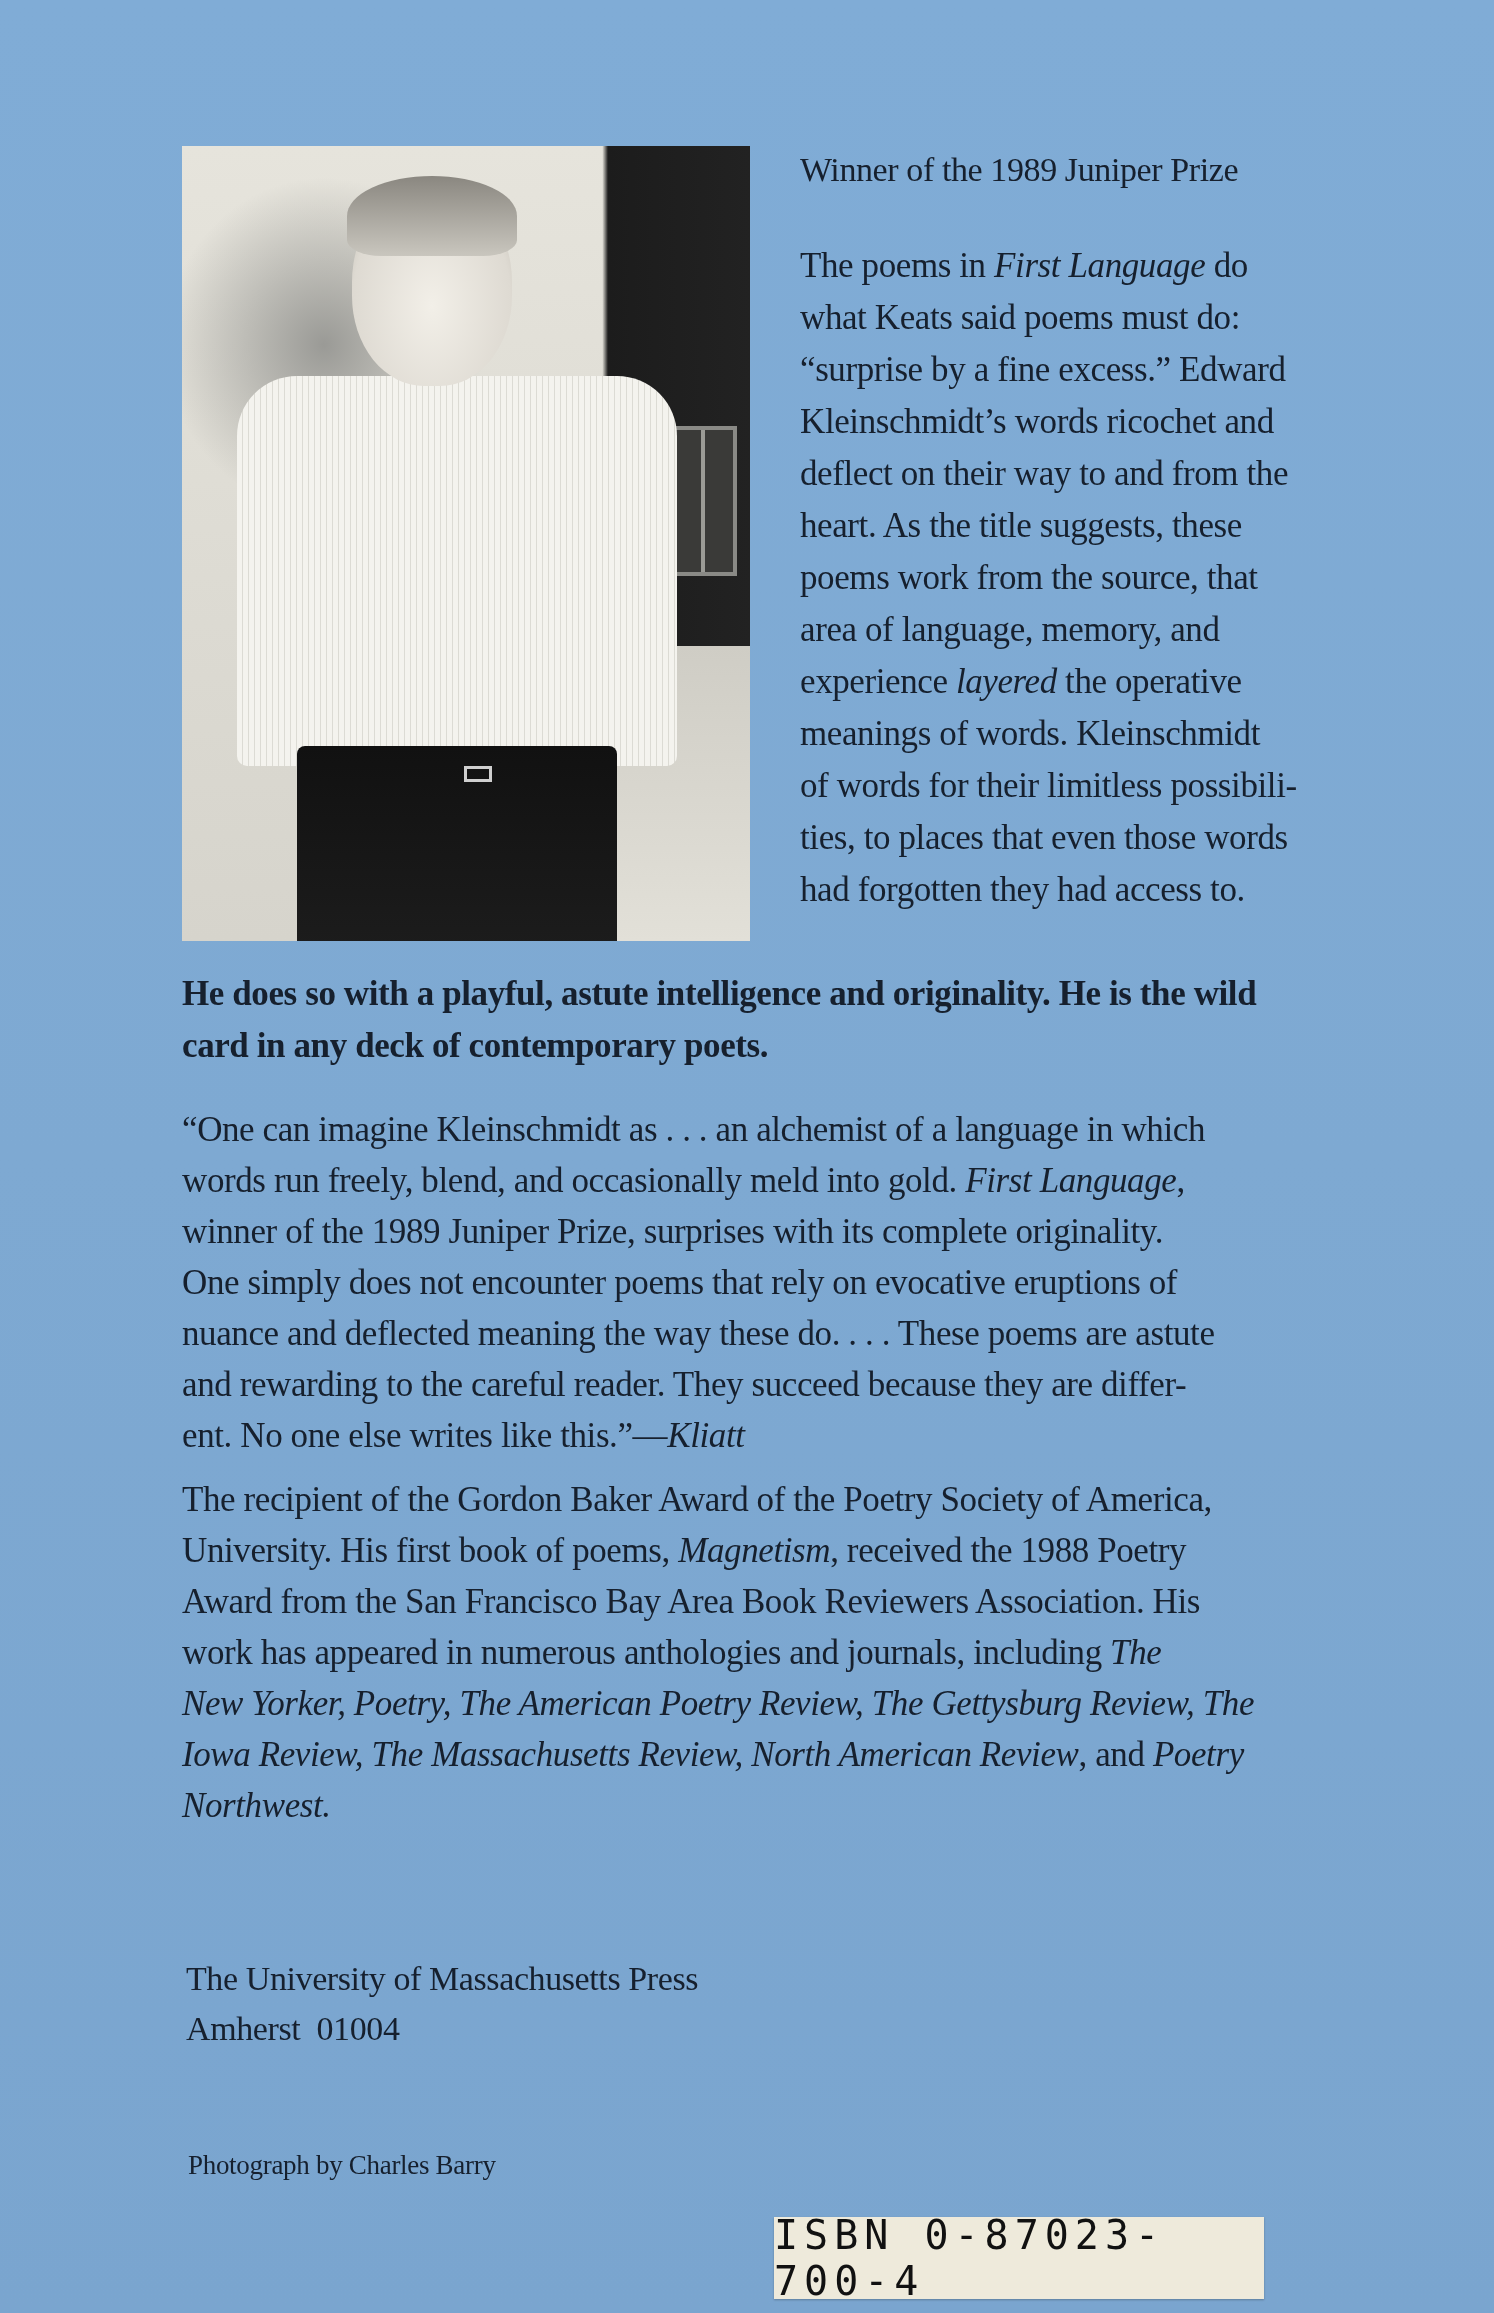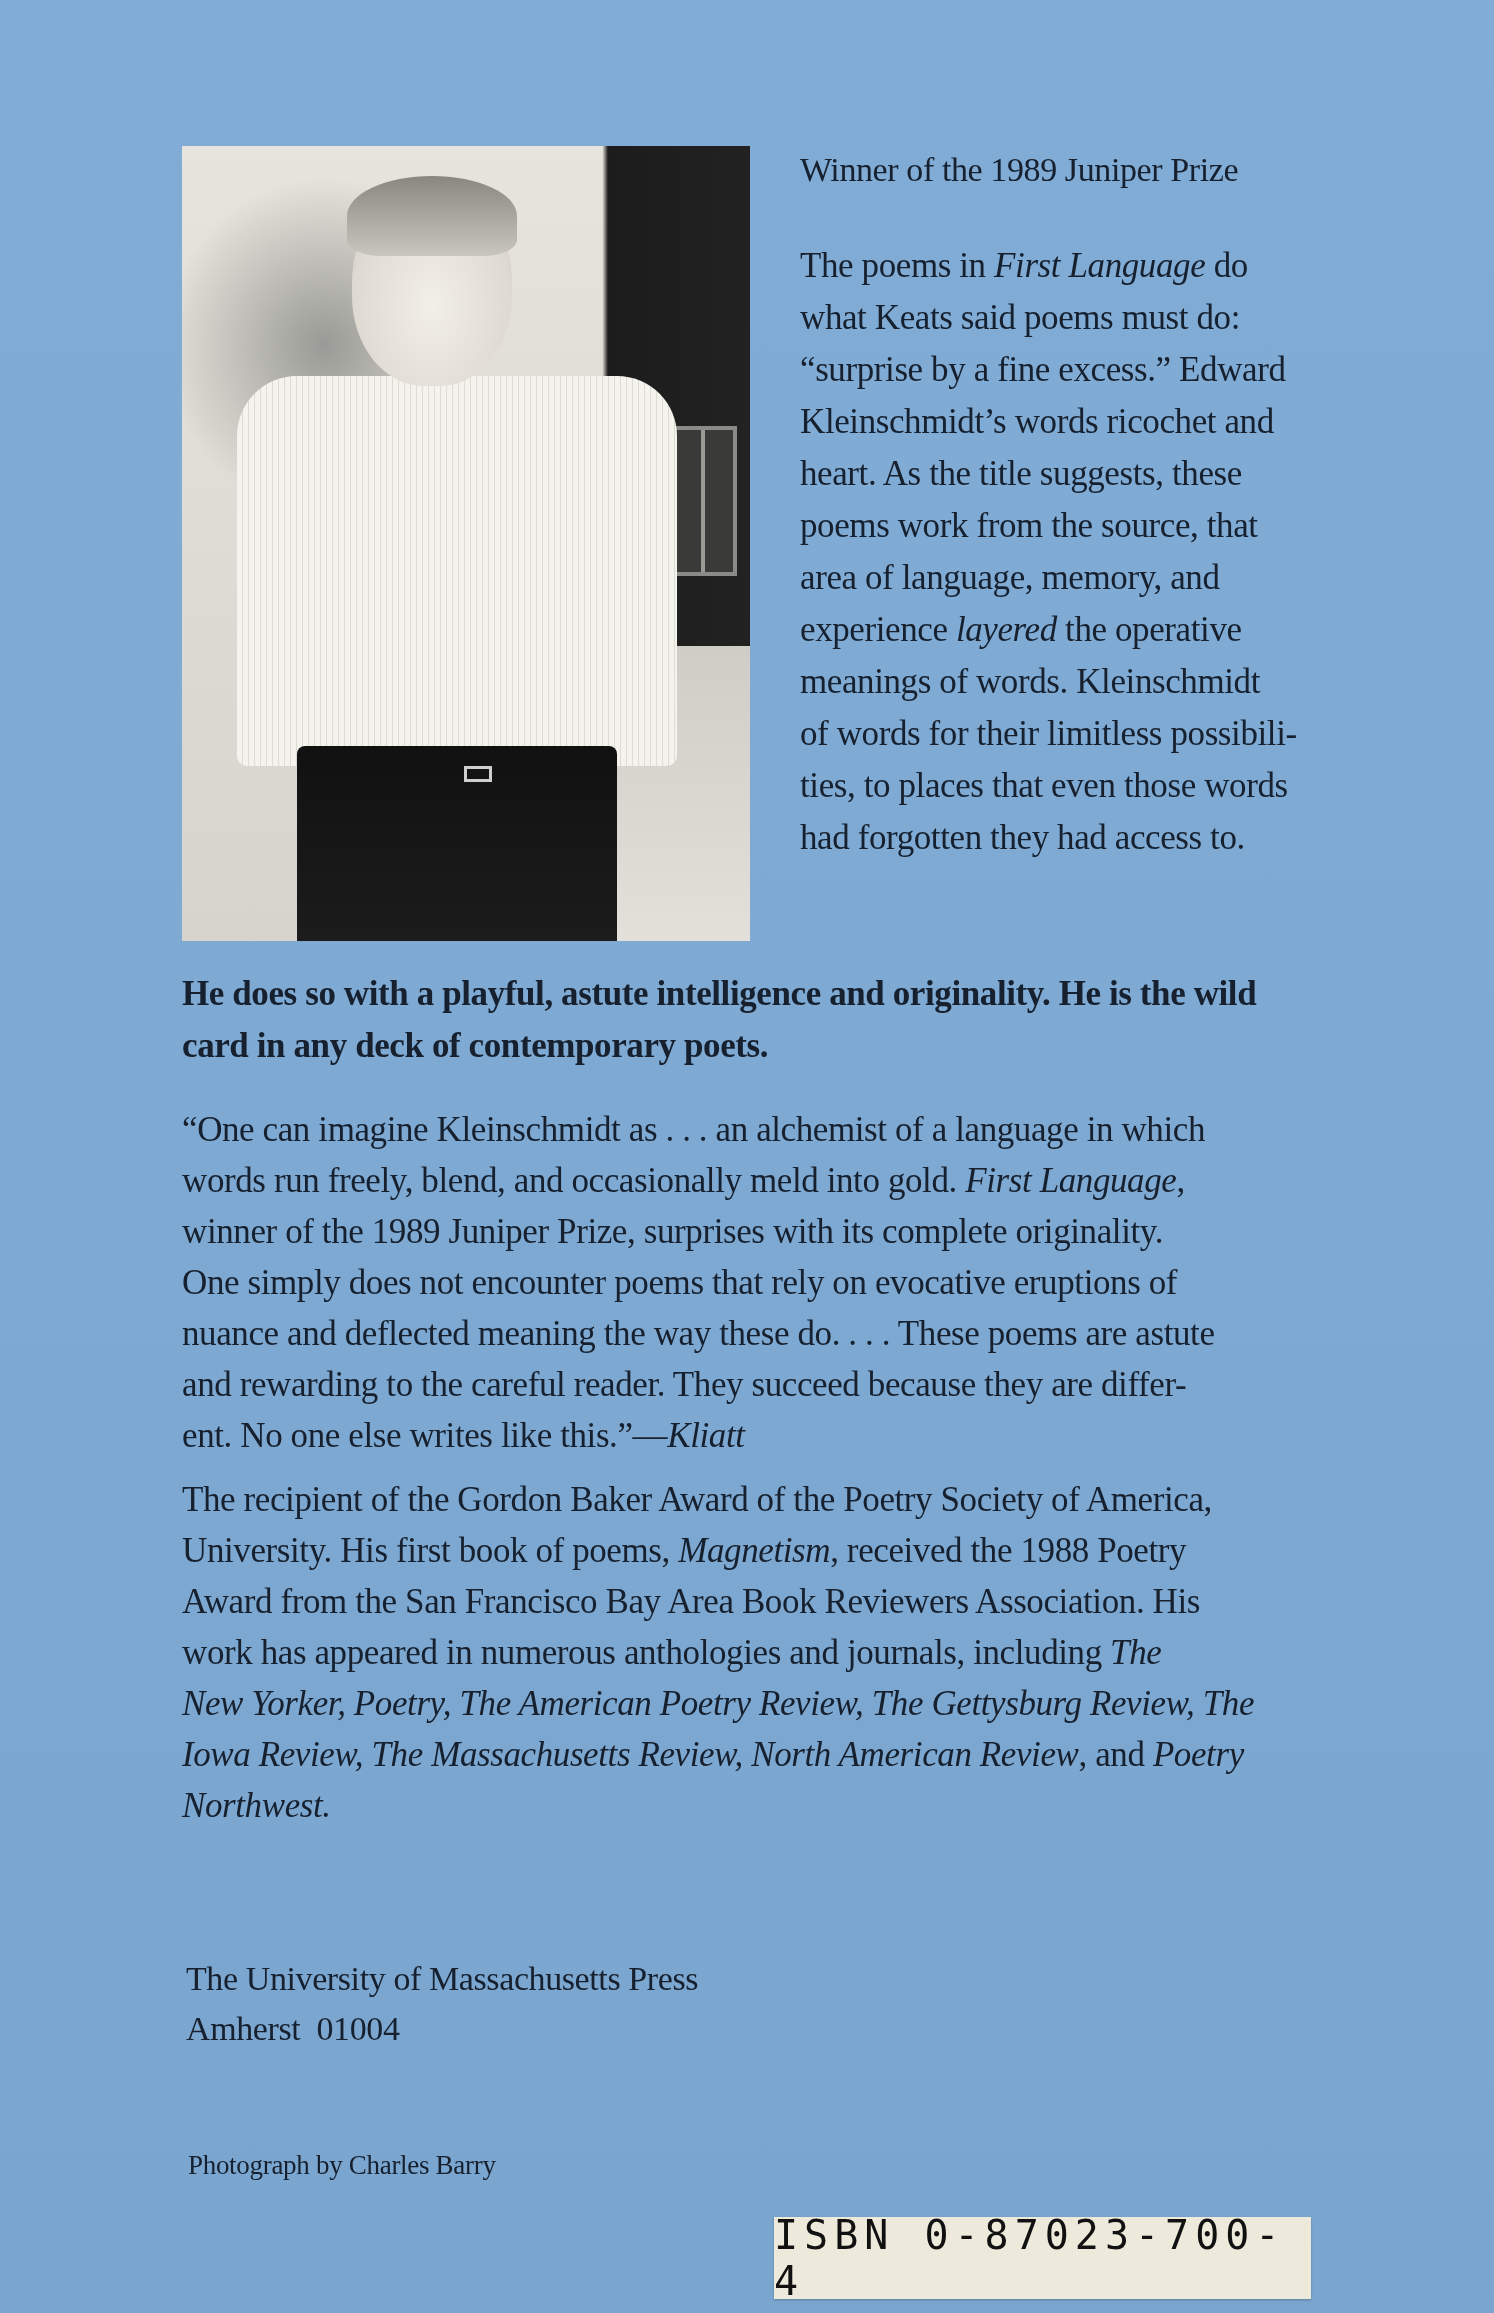--- a/index.html
+++ b/index.html
@@ -54,21 +54,21 @@
   .txt { position: absolute; font-size: 35px; line-height: 52px; letter-spacing: -0.4px; margin-top: 8px; }
   .prize { left: 800px; top: 136px; font-size: 34px; }
   .intro-right { left: 800px; top: 232px; width: 600px; }
   .intro-right .ln, .full .ln { display: block; white-space: nowrap; }
   .intro-full { left: 182px; top: 960px; width: 1220px; font-weight: bold; }
   .quote { left: 182px; top: 1096px; width: 1220px; line-height: 51px; }
   .bio { left: 182px; top: 1466px; width: 1220px; line-height: 51px; }
   .press { left: 186px; top: 1946px; font-size: 34px; line-height: 50px; }
   .credit { position: absolute; left: 188px; top: 2150px; font-size: 27px; letter-spacing: -0.3px; }
   .isbn-box {
-    position: absolute; left: 774px; top: 2217px; width: 537px; height: 82px;
+    position: absolute; left: 774px; top: 2217px; width: 490px; height: 82px;
     background: #eeeadb; box-shadow: 0 1px 2px rgba(0,0,0,0.25);
     display: flex; align-items: center; justify-content: center;
   }
   .isbn-text {
     font-family: "DejaVu Sans Mono", "Liberation Mono", monospace;
     font-size: 40px; letter-spacing: 6px; color: #111;
   }
   i { font-style: italic; }
 </style>
 </head>
@@ -84,20 +84,21 @@
   <div class="hair"></div>
 </div>
 
 <div class="txt prize">Winner of the 1989 Juniper Prize</div>
 
 <div class="txt intro-right" id="intro-right">
     <span class="ln">The poems in <i>First Language</i> do</span>
     <span class="ln">what Keats said poems must do:</span>
     <span class="ln">“surprise by a fine excess.”  Edward</span>
     <span class="ln">Kleinschmidt’s words ricochet and</span>
+    <span class="ln">deflect on their way to and from the</span>
     <span class="ln">heart. As the title suggests, these</span>
     <span class="ln">poems work from the source, that</span>
     <span class="ln">area of language, memory, and</span>
     <span class="ln">experience <i>layered</i> the operative</span>
     <span class="ln">meanings of words. Kleinschmidt</span>
     <span class="ln">of words for their limitless possibili-</span>
     <span class="ln">ties, to places that even those words</span>
     <span class="ln">had forgotten they had access to.</span>
   </div>
 <div class="txt intro-full full" id="intro-full">

